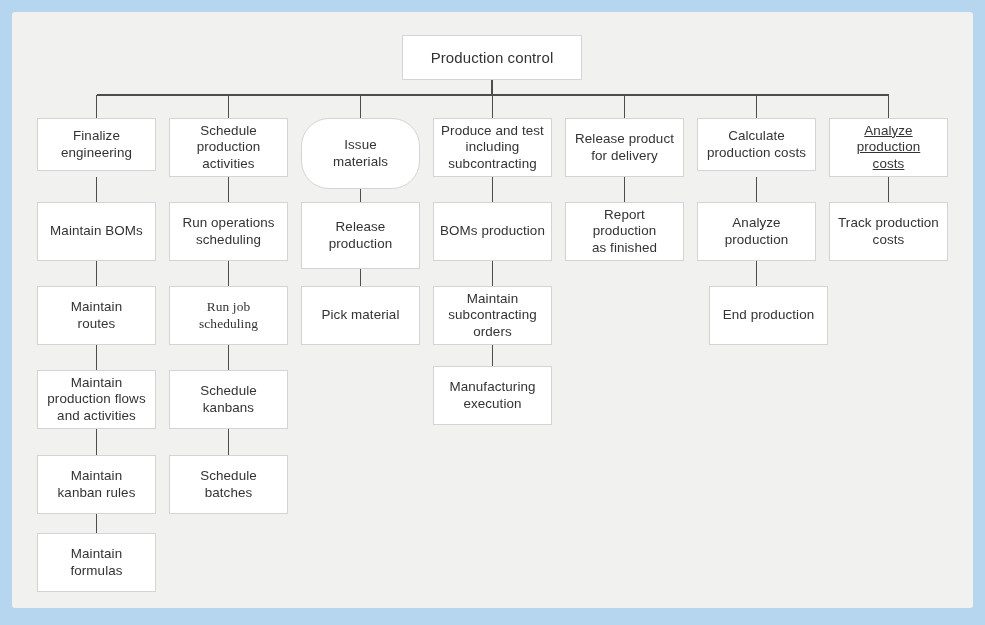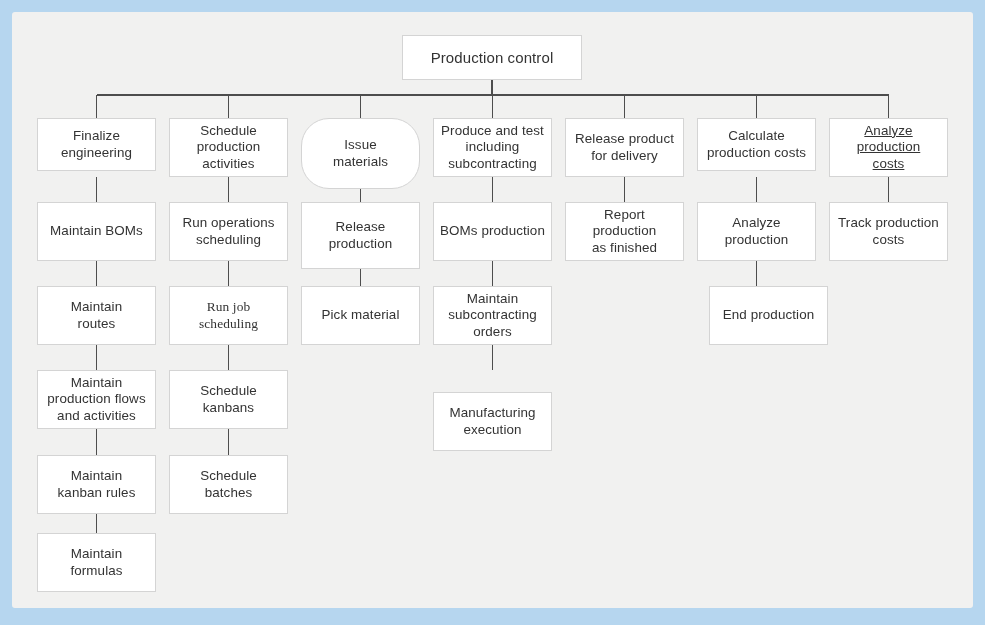--- a/index.html
+++ b/index.html
@@ -174,21 +174,21 @@
 subcontracting</span>
         </div>
         <div class="node" style="left: 433px; top: 202px; width: 119px; height: 59px;">
           <span class="node-label">BOMs production</span>
         </div>
         <div class="node" style="left: 433px; top: 286px; width: 119px; height: 59px;">
           <span class="node-label">Maintain
 subcontracting
 orders</span>
         </div>
-        <div class="node" style="left: 433px; top: 392px; width: 119px; height: 59px;">
+        <div class="node" style="left: 433px; top: 366px; width: 119px; height: 59px;">
           <span class="node-label">Manufacturing
 execution</span>
         </div>
         <div class="node" style="left: 565px; top: 118px; width: 119px; height: 59px;">
           <span class="node-label">Release product
 for delivery</span>
         </div>
         <div class="node" style="left: 565px; top: 202px; width: 119px; height: 59px;">
           <span class="node-label">Report production
 as finished</span>

